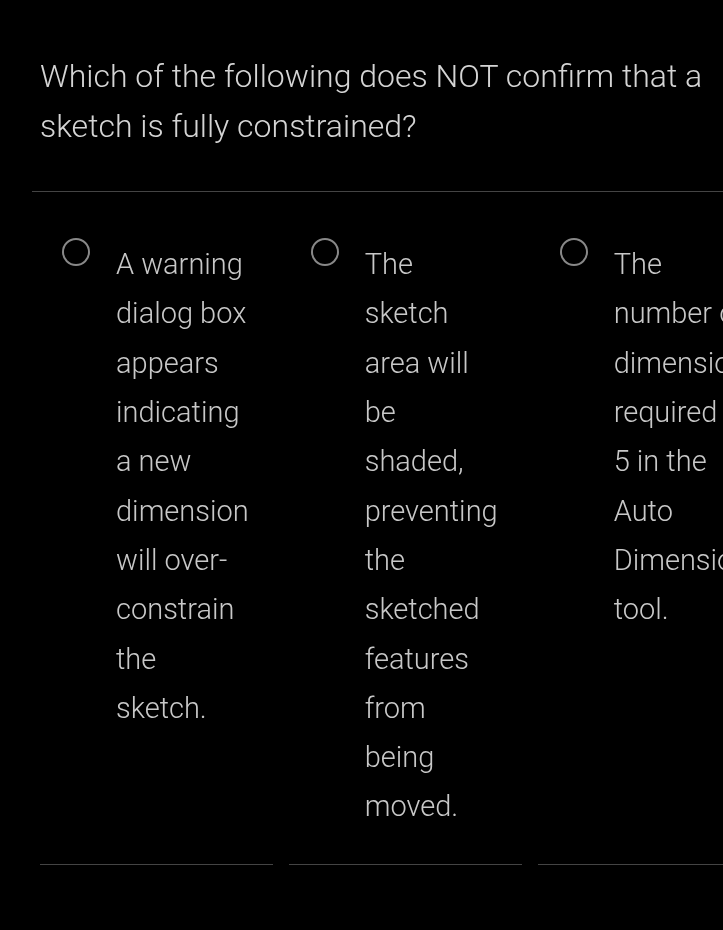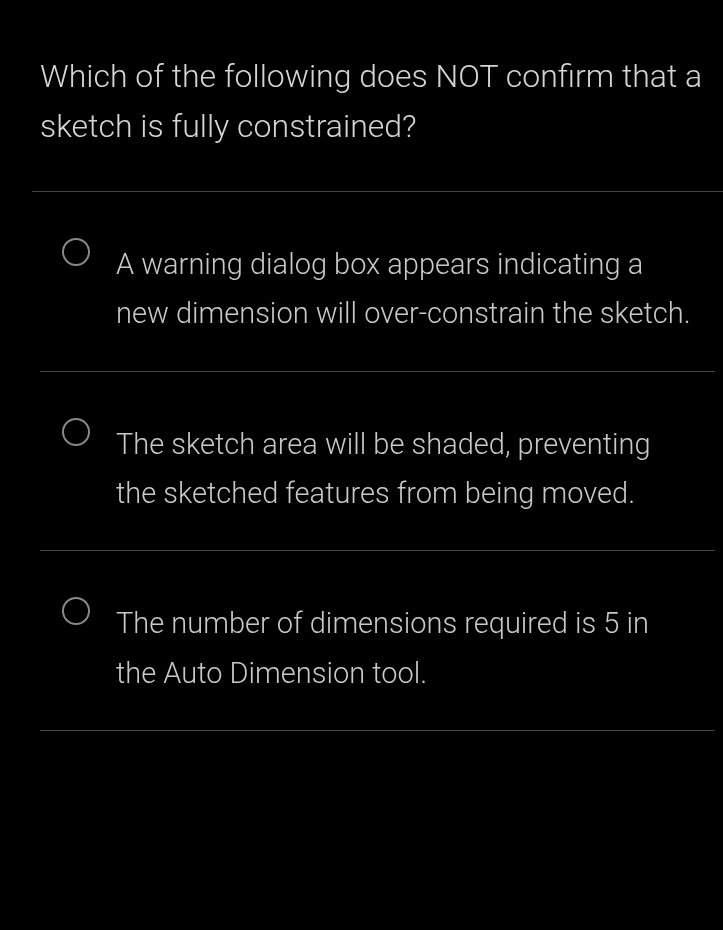--- a/index.html
+++ b/index.html
@@ -25,21 +25,21 @@
       padding: 28px 8px 40px 8px;
       font-size: 32px;
       line-height: 1.55;
       font-weight: 300;
       color: #d4d4d4;
       border-bottom: 1px solid #444444;
     }
     
     .options {
       display: flex;
-      flex-direction: column;
+      flex-direction: row;
       justify-content: space-between;
     }
     
     .option {
       display: flex;
       align-items: flex-start;
       padding: 24px 16px 24px 14px;
       border-bottom: 1px solid #444444;
       cursor: pointer;
     }

